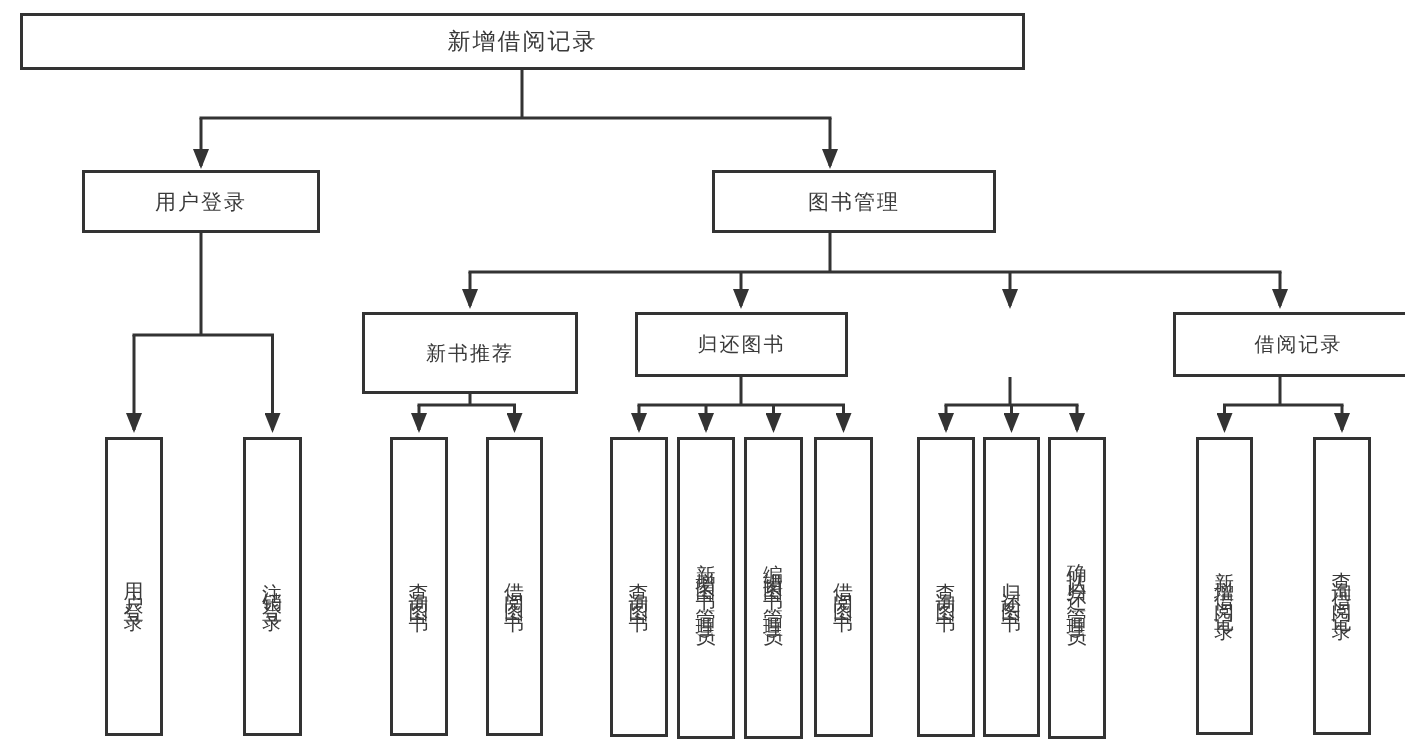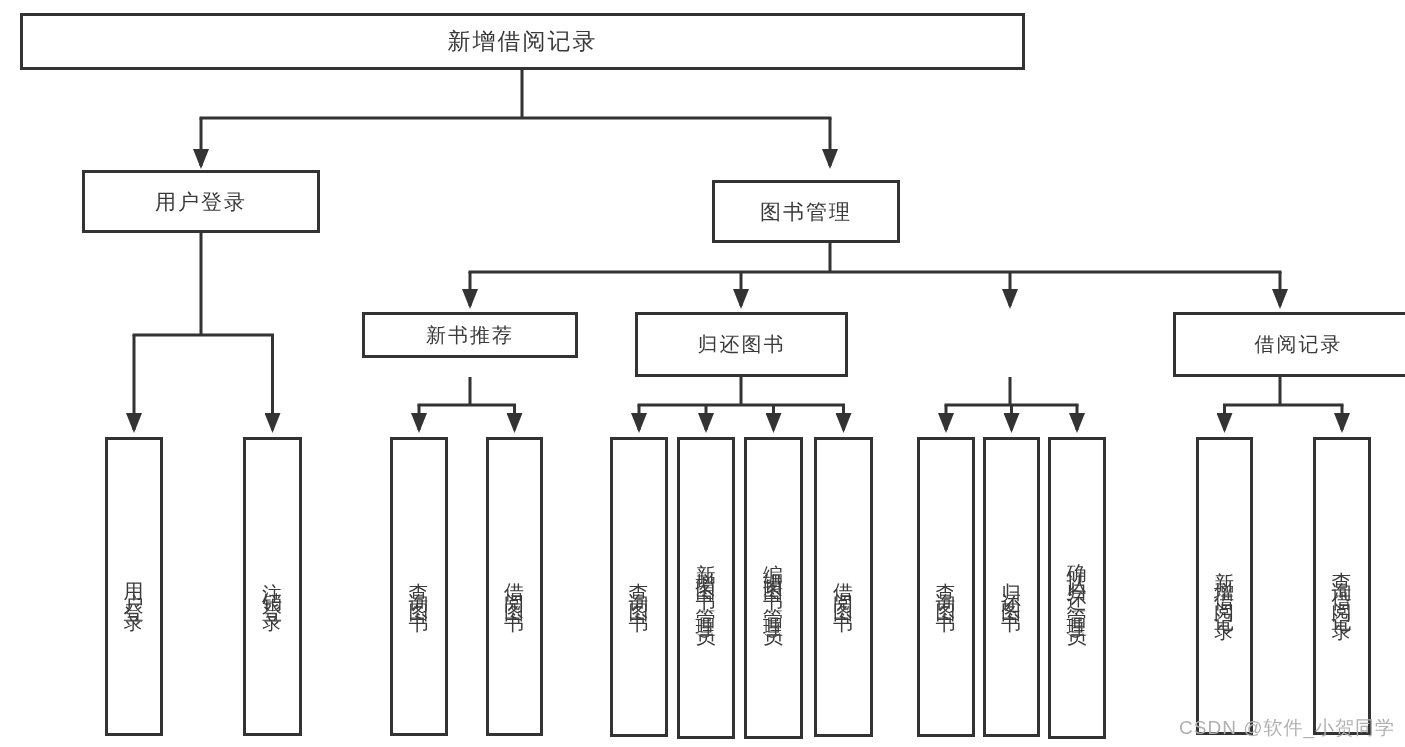--- a/index.html
+++ b/index.html
@@ -68,25 +68,25 @@
     </g>
   </svg>
 
   <div class="box root" style="left:20px;top:13px;width:1005px;height:57px">
     <span>新增借阅记录</span>
   </div>
 
   <div class="box h1" style="left:82px;top:170px;width:238px;height:63px">
     <span>用户登录</span>
   </div>
-  <div class="box h1" style="left:712px;top:180px;width:188px;height:63px">
+  <div class="box h1" style="left:712px;top:170px;width:284px;height:63px">
     <span>图书管理</span>
   </div>
 
-  <div class="box h2" style="left:362px;top:312px;width:216px;height:46px">
+  <div class="box h2" style="left:362px;top:312px;width:216px;height:82px">
     <span>新书推荐</span>
   </div>
   <div class="box h2" style="left:635px;top:312px;width:213px;height:65px">
     <span>归还图书</span>
   </div>
   <div class="box h2" style="left:1173px;top:312px;width:251px;height:65px">
     <span>借阅记录</span>
   </div>
 
   <div class="box v" style="left:105px;top:437px;width:58px;height:299px">
@@ -126,15 +126,14 @@
     <span class="vt" style="letter-spacing:9px">确认归还（管理员）</span>
   </div>
 
   <div class="box v" style="left:1196px;top:437px;width:57px;height:298px">
     <span class="vt">新增借阅记录</span>
   </div>
   <div class="box v" style="left:1313px;top:437px;width:58px;height:298px">
     <span class="vt">查询借阅记录</span>
   </div>
 
-  <div class="watermark">CSDN @软件_小贺同学</div>
 
 </div>
 
 </body></html>

